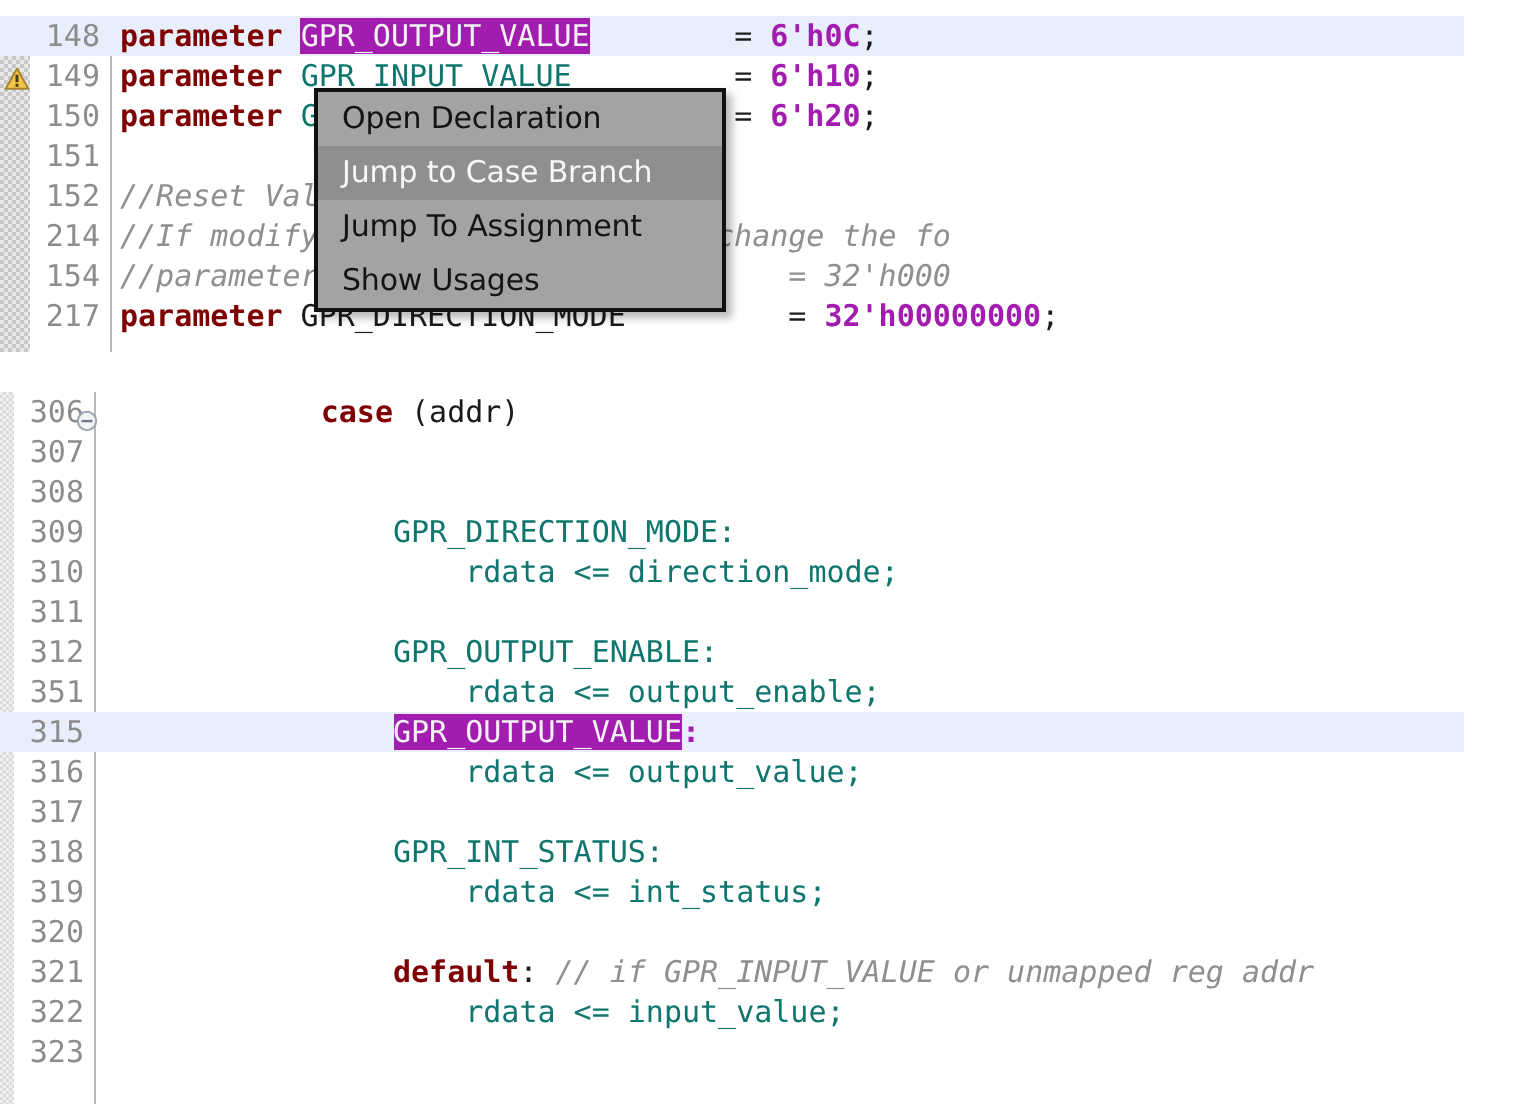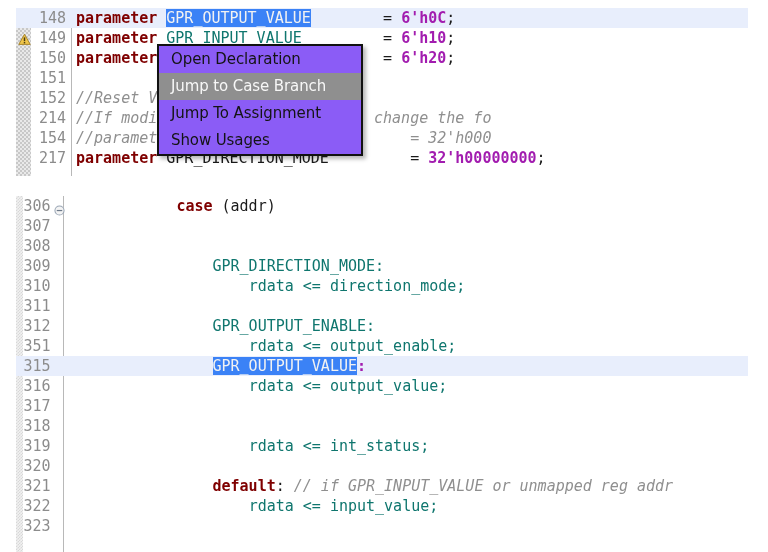--- a/index.html
+++ b/index.html
@@ -15,21 +15,20 @@
     font-family: "DejaVu Sans Mono", monospace;
   }
 
   
   .editor {
     position: absolute;
     left: 0;
     width: 732px;
     background: #ffffff;
     overflow: hidden;
-    margin-left: 16px;
   }
   #editor-top    { top: 8px;  height: 168px; }
   #editor-bottom { top: 196px; height: 356px; }
 
   
   .anno-strip {
     position: absolute;
     left: 0;
     top: 0;
     bottom: 0;
@@ -76,38 +75,38 @@
     position: absolute;
     top: 0;
     width: 40px;
     text-align: right;
     color: #8c8c8c;
     font-size: 15px;
     font-family: "DejaVu Sans Mono", monospace;
     z-index: 2;
   }
   #editor-top .lineno    { left: 10px; }
-  #editor-bottom .lineno { left: 0px; width: 42px; padding-right: 2px; text-align: center;}
+  #editor-bottom .lineno { left: 0px; width: 42px; padding-right: 2px;}
 
   .code {
     position: absolute;
     top: 0;
     font-size: 15px;
     font-family: "DejaVu Sans Mono", monospace;
     z-index: 2;
   }
   #editor-top .code    { left: 60px; }
   #editor-bottom .code { left: 52px; }
 
   
   .kw      { color: #7f0000; font-weight: bold; }
   .num     { color: #a21caf; font-weight: bold; }
   .plain   { color: #1a1a1a; }
   .cmt     { color: #8f8f8f; font-style: italic; }
-  .occ     { background: #3b82f6; color: #f2f2f2; text-align: center; }
+  .occ     { background: #a21caf; color: #f2f2f2; text-align: center; }
   .ident   { color: #0f766e; }
 
   
   .warn-icon {
     position: absolute;
     left: 2px;
     top: 3px;
     width: 13px;
     height: 13px;
     z-index: 3;
@@ -121,21 +120,21 @@
     height: 11px;
     z-index: 3;
   }
 
   
   #context-menu {
     position: absolute;
     left: 157px;
     top: 44px;
     width: 202px;
-    background: #8b5cf6;
+    background: #a3a3a3;
     border: 2px solid #111111;
     box-shadow: 3px 3px 4px rgba(0,0,0,0.28);
     z-index: 50;
     font-family: "DejaVu Sans", sans-serif;
   }
   .menu-item {
     height: 27px;
     line-height: 27px;
     padding: 0 10px 0 12px;
     font-size: 15px;
@@ -181,21 +180,21 @@
       <div class="row"><span class="lineno">307</span><span class="code"></span></div>
       <div class="row"><span class="lineno">308</span><span class="code"></span></div>
       <div class="row"><span class="lineno">309</span><span class="code"><span class="plain">                </span><span class="ident">GPR_DIRECTION_MODE:</span></span></div>
       <div class="row"><span class="lineno">310</span><span class="code"><span class="plain">                    </span><span class="ident">rdata &lt;= direction_mode;</span></span></div>
       <div class="row"><span class="lineno">311</span><span class="code"></span></div>
       <div class="row"><span class="lineno">312</span><span class="code"><span class="plain">                </span><span class="ident">GPR_OUTPUT_ENABLE:</span></span></div>
       <div class="row"><span class="lineno">351</span><span class="code"><span class="plain">                    </span><span class="ident">rdata &lt;= output_enable;</span></span></div>
       <div class="row cur"><span class="lineno">315</span><span class="code"><span class="plain">                </span><span class="occ">GPR_OUTPUT_VALUE</span><span class="num">:</span></span></div>
       <div class="row"><span class="lineno">316</span><span class="code"><span class="plain">                    </span><span class="ident">rdata &lt;= output_value;</span></span></div>
       <div class="row"><span class="lineno">317</span><span class="code"></span></div>
-      <div class="row"><span class="lineno">318</span></div>
+      <div class="row"><span class="lineno">318</span><span class="code"><span class="plain">                </span><span class="ident">GPR_INT_STATUS:</span></span></div>
       <div class="row"><span class="lineno">319</span><span class="code"><span class="plain">                    </span><span class="ident">rdata &lt;= int_status;</span></span></div>
       <div class="row"><span class="lineno">320</span><span class="code"></span></div>
       <div class="row"><span class="lineno">321</span><span class="code"><span class="plain">                </span><span class="kw">default</span><span class="plain">: </span><span class="cmt">// if GPR_INPUT_VALUE or unmapped reg addr</span></span></div>
       <div class="row"><span class="lineno">322</span><span class="code"><span class="plain">                    </span><span class="ident">rdata &lt;= input_value;</span></span></div>
       <div class="row" style="height: 8px;"><span class="lineno">323</span><span class="code"></span></div>
     </div>
 </div>
 
 <div id="context-menu">
     <div class="menu-item">Open Declaration</div>

